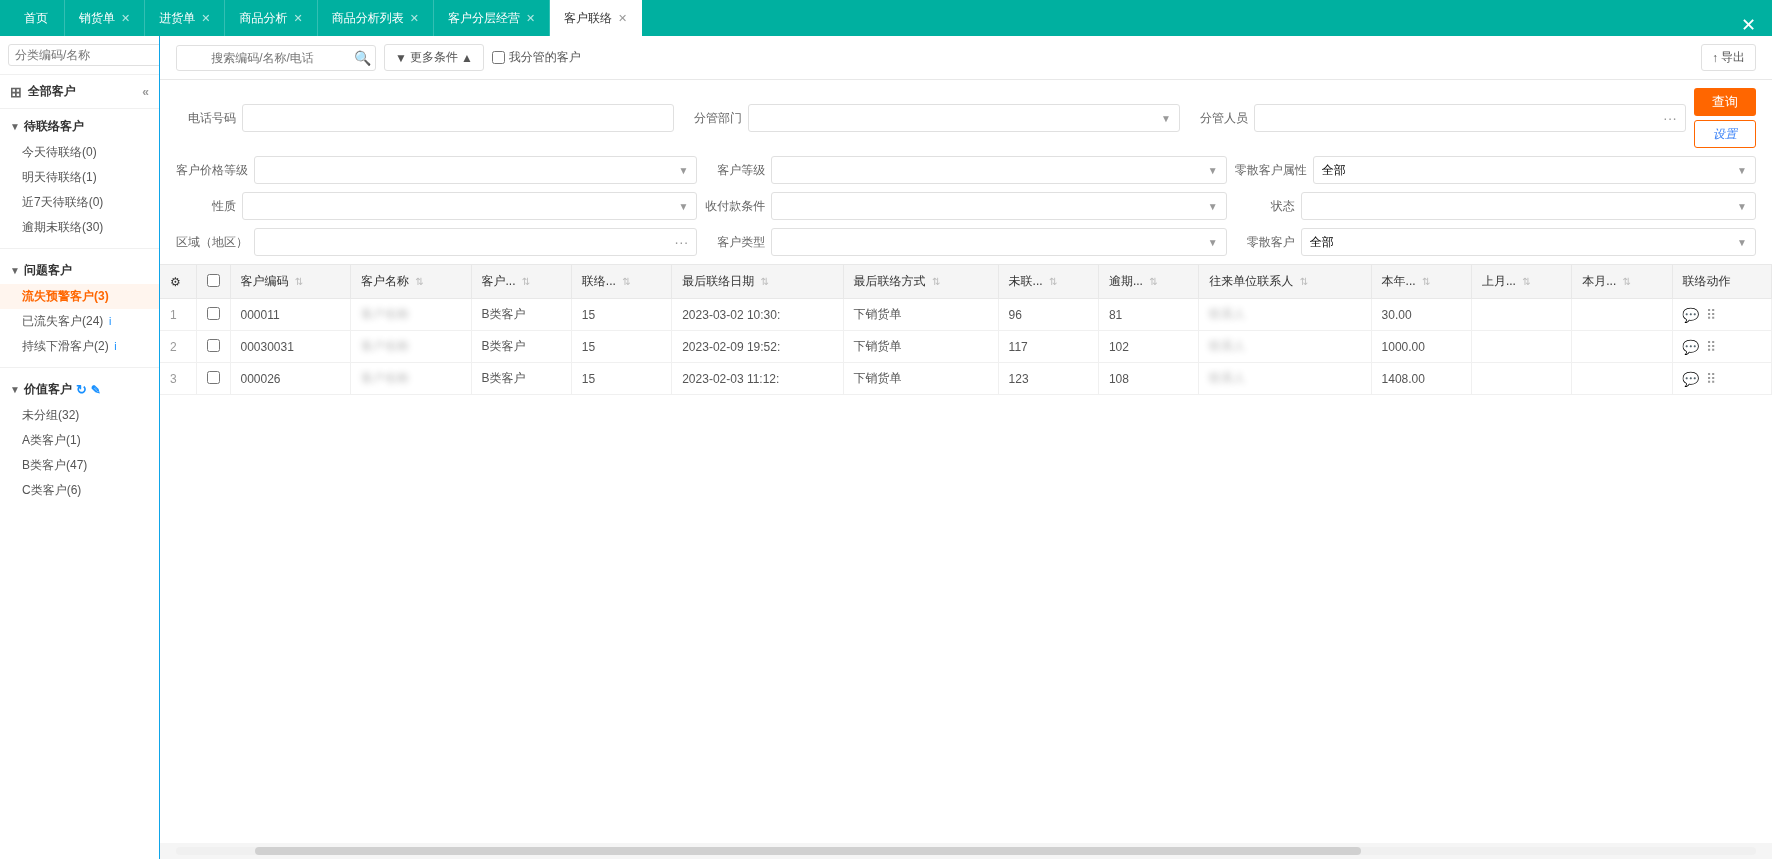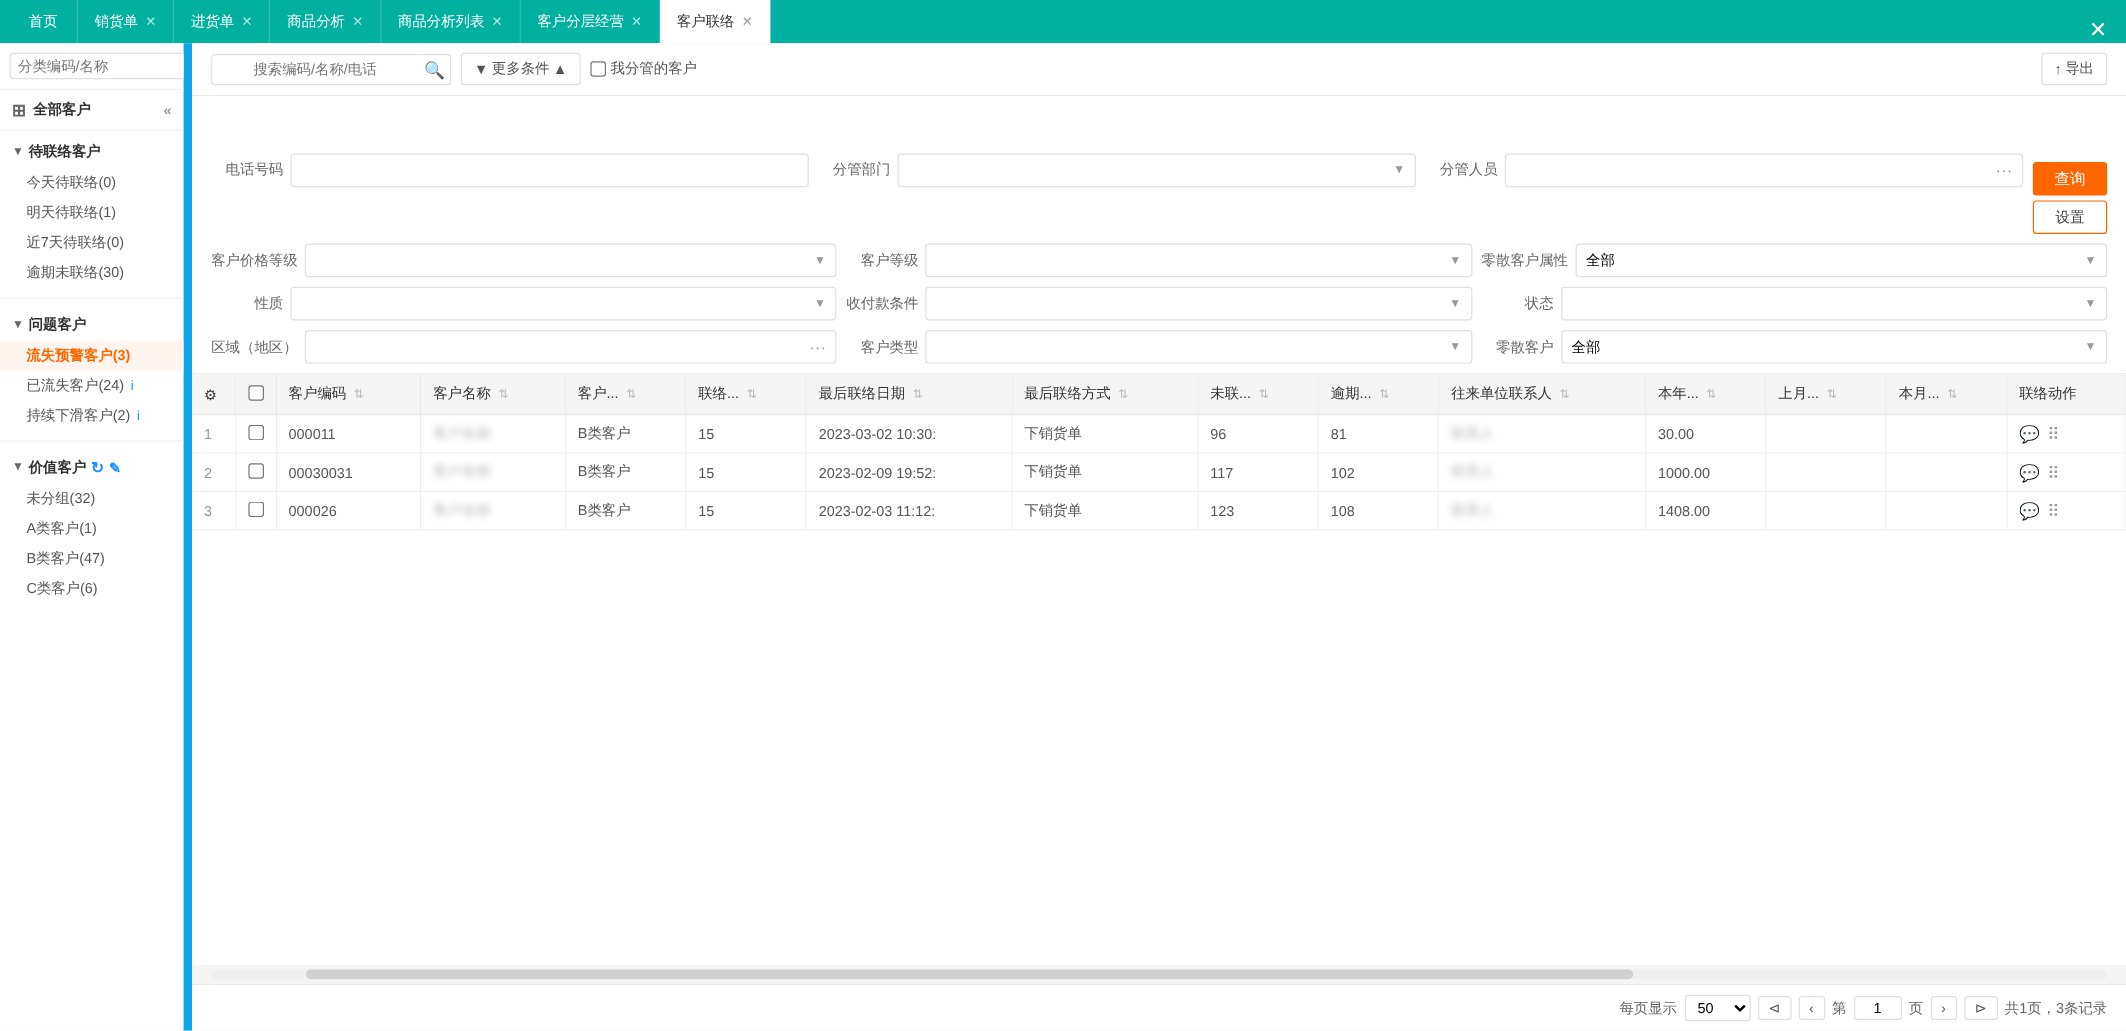--- a/index.html
+++ b/index.html
@@ -27,21 +27,21 @@
     .tab-item.active .tab-close { color: #999; }
     .tab-item.home { padding: 0 16px; }
     .tab-bar-spacer { flex: 1; }
     .tab-bar-close { color: #fff; font-size: 18px; cursor: pointer; padding: 0 8px; }
 
     
     .main-layout { display: flex; height: calc(859px - 36px); }
 
     
     .sidebar {
-      width: 160px; background: #fff; border-right: 7px solid #0ea5e9;
+      width: 160px; background: #fff; border-right: 1px solid #0ea5e9;
       display: flex; flex-direction: column; overflow: hidden;
       flex-shrink: 0;
     }
     .sidebar-search {
       display: flex; align-items: center; padding: 8px;
       border-bottom: 1px solid #f0f0f0;
     }
     .sidebar-search input {
       flex: 1; border: 1px solid #e0e0e0; border-radius: 3px;
       padding: 3px 6px; font-size: 12px; outline: none;
@@ -132,25 +132,25 @@
     .filter-select {
       flex: 1; border: 1px solid #e0e0e0; border-radius: 3px;
       padding: 4px 8px; font-size: 12px; background: #fff;
       height: 28px; display: flex; align-items: center; justify-content: space-between;
       cursor: pointer;
     }
     .filter-select .down-arrow { color: #999; font-size: 10px; }
     .filter-dots { color: #999; cursor: pointer; font-size: 14px; }
     .query-btn {
       background: #ff6600; color: #fff; border: none; border-radius: 3px;
-      padding: 5px 18px; cursor: pointer; font-size: 13px; height: 28px; margin-top: 47px;
+      padding: 5px 18px; cursor: pointer; font-size: 13px; height: 28px;
     }
     .settings-btn {
-      background: #fff; color: #404040; border: 1px solid #ff6600; border-radius: 3px;
-      padding: 5px 16px; cursor: pointer; font-size: 12px; height: 28px;
+      background: #fff; color: #3b82f6; border: 1px solid #ff6600; border-radius: 3px;
+      padding: 5px 16px; cursor: pointer; font-size: 12px; height: 28px; font-style: italic;
     }
     .filter-btn-group { display: flex; flex-direction: column; gap: 4px; }
 
     
     .table-container {
       flex: 1; overflow: auto; background: #fff; margin: 0;
     }
     table {
       width: 100%; border-collapse: collapse; font-size: 12px;
     }
@@ -505,30 +505,14 @@
       </td>
     </tr>
           </tbody>
       </table>
     </div>
 
     <div class="scrollbar-track">
       <div class="scrollbar-thumb"></div>
     </div>
 
-    <div class="pagination">
-      <span class="pagination-label">每页显示</span>
-      <select class="page-size-select">
-        <option>50</option>
-        <option>100</option>
-        <option>200</option>
-      </select>
-      <button class="page-btn">⊲</button>
-      <button class="page-btn">‹</button>
-      <span class="pagination-label">第</span>
-      <input class="page-input" type="text" value="1" style="">
-      <span class="pagination-label">页</span>
-      <button class="page-btn">›</button>
-      <button class="page-btn">⊳</button>
-      <span class="pagination-label">共1页，3条记录</span>
-    </div>
   </div>
 </div>
 
 </body></html>

